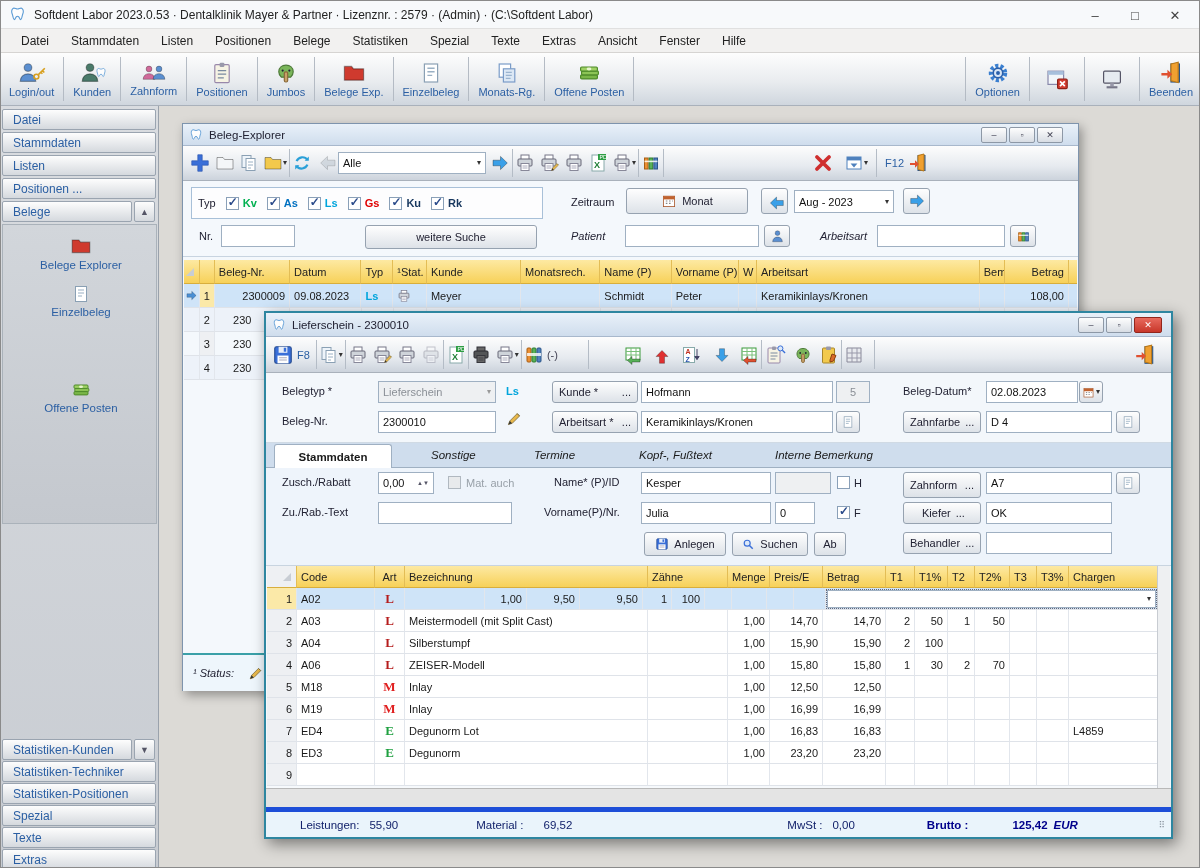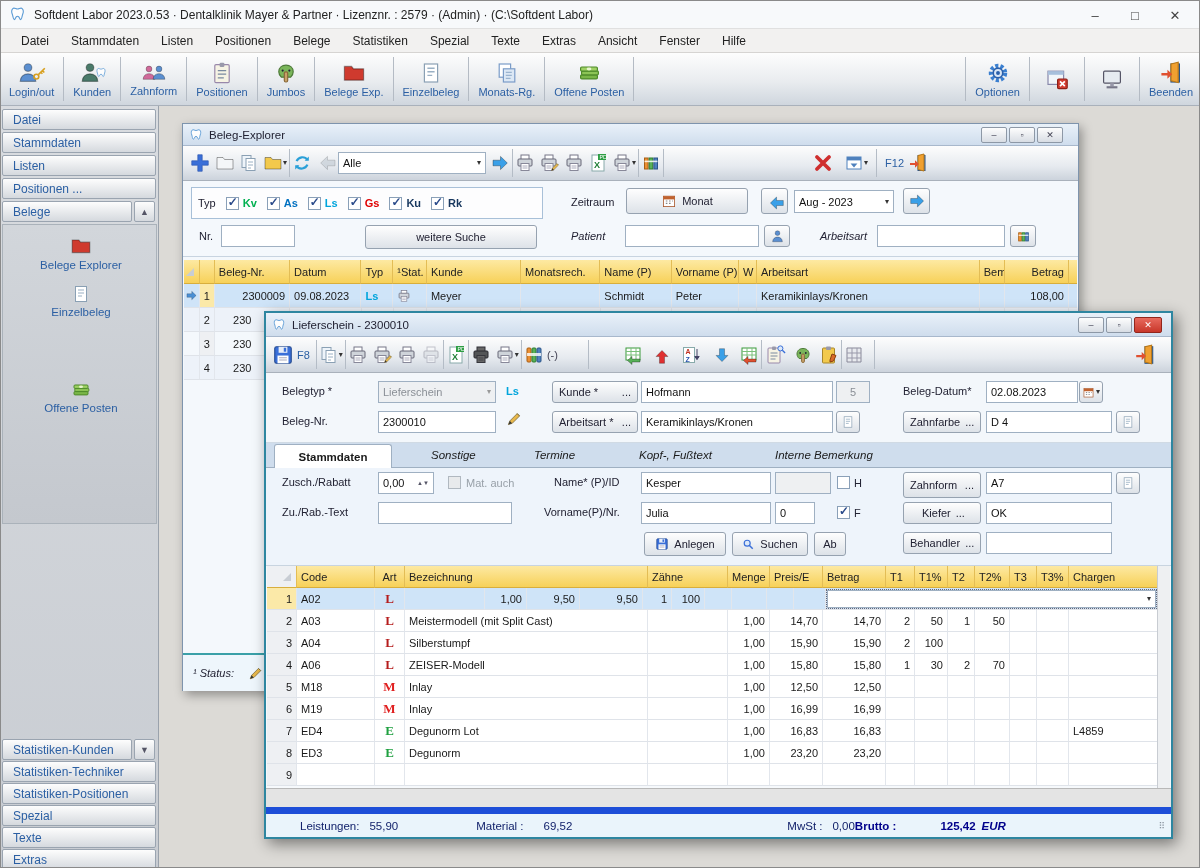--- a/index.html
+++ b/index.html
@@ -56,21 +56,21 @@
   
   .lrow { display:flex; height:22px; align-items:stretch; }
   .lrow > div { border-right:1px solid #e2e6ec; border-bottom:1px solid #dfe3e9; display:flex; align-items:center; padding:0 4px; overflow:hidden; white-space:nowrap; background:#fff; }
   .lhead > div { background:linear-gradient(#fde9a2,#f7d159); border-right:1px solid #e3bd55; border-bottom:1px solid #d8ae3c; color:#222; }
   .lc-n{width:30px; justify-content:flex-end; background:#eef0f3!important;} .lc-code{width:78px;} .lc-art{width:30px; justify-content:center;} .lc-bez{width:243px;} .lc-z{width:80px;} .lc-m{width:42px; justify-content:flex-end;} .lc-p{width:53px; justify-content:flex-end;} .lc-b{width:63px; justify-content:flex-end;} .lc-t{width:29px; justify-content:flex-end;} .lc-tp{width:33px; justify-content:flex-end;} .lc-t2{width:27px; justify-content:flex-end;} .lc-t2p{width:35px; justify-content:flex-end;} .lc-t3{width:27px; justify-content:flex-end;} .lc-t3p{width:32px; justify-content:flex-end;} .lc-ch{flex:1; border-right:none!important;}
   .lhead .lc-m,.lhead .lc-p,.lhead .lc-b,.lhead .lc-t,.lhead .lc-tp,.lhead .lc-t2,.lhead .lc-t2p,.lhead .lc-t3,.lhead .lc-t3p{justify-content:flex-start;}
   .lsel > div { background:#cfe4f8; }
   .lsel .lc-n { background:#fbe9a8!important; }
   .art-cell { font-family:"Liberation Serif",serif; font-weight:bold; font-size:13px; }
   
-  #summary { background:#eaf4fb; border-top:7px solid #1d4ed8; display:flex; align-items:center; font-size:11.5px; color:#13226b; }
+  #summary { background:#eaf4fb; border-top:5px solid #1d4ed8; display:flex; align-items:center; font-size:11.5px; color:#13226b; }
   svg { display:block; }
 </style>
 </head>
 <body>
 
 <svg width="0" height="0" style="position:absolute">
   <defs>
     <symbol id="i-tooth" viewBox="0 0 20 20">
         <path d="M4.5 3C2.8 4.6 3 7.6 4 10c.8 2 .8 6 2.3 6 1.5 0 1-4 3.7-4s2.2 4 3.7 4c1.5 0 1.5-4 2.3-6 1-2.4 1.2-5.4-.5-7-1.6-1.5-3.5.6-5.5.6S6.1 1.5 4.5 3z" fill="#fdfdfd" stroke="#5b9bd5" stroke-width="1.3"></path>
       </symbol>
@@ -1174,20 +1174,20 @@
     <div class="abs" style="left:891px;top:253px;width:13px;height:222px;background:#eef0f2;border-left:1px solid #c8ccd2"></div>
     <div class="abs" style="left:0;top:475px;width:905px;height:19px;background:#e4e4e4;border-top:1px solid #b8b8b8"></div>
 
     <div class="abs" id="summary" style="left:0;top:494px;width:905px;height:30px">
       <span style="margin-left:34px">Leistungen:</span>
       <span style="margin-left:10px">55,90</span>
       <span style="margin-left:78px">Material :</span>
       <span style="margin-left:20px">69,52</span>
       <span style="margin-left:215px">MwSt :</span>
       <span style="margin-left:10px">0,00</span>
-      <span style="font-weight:bold;color:#00008b">Brutto :</span>
+      <span style="margin-left:72px;font-weight:bold;color:#00008b">Brutto :</span>
       <span style="margin-left:44px;font-weight:bold;color:#00008b">125,42</span>
       <span style="margin-left:6px;font-weight:bold;font-style:italic;color:#00008b">EUR</span>
       <span style="margin-left:auto;margin-right:6px;color:#8a94a0;font-size:9px">⠿</span>
     </div>
   </div>
 
 </div>
 
 </body></html>

